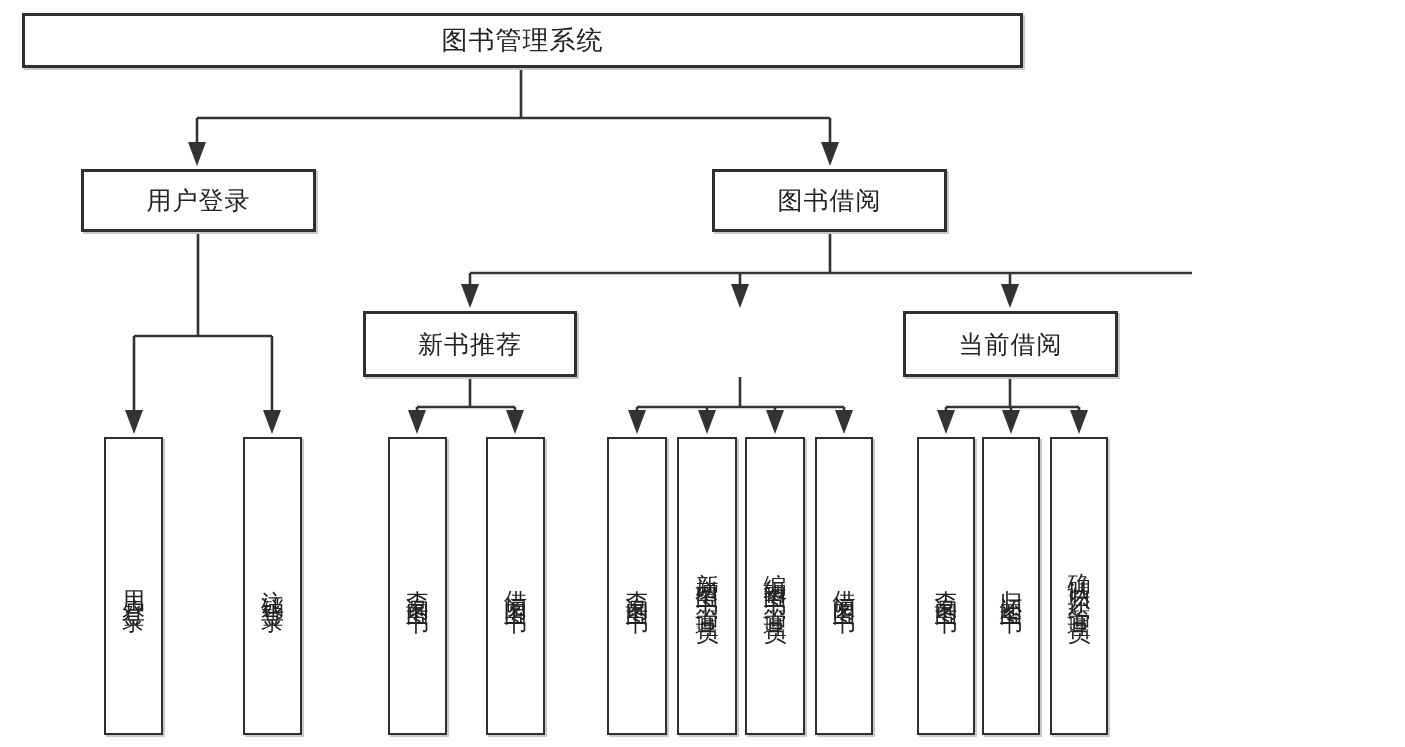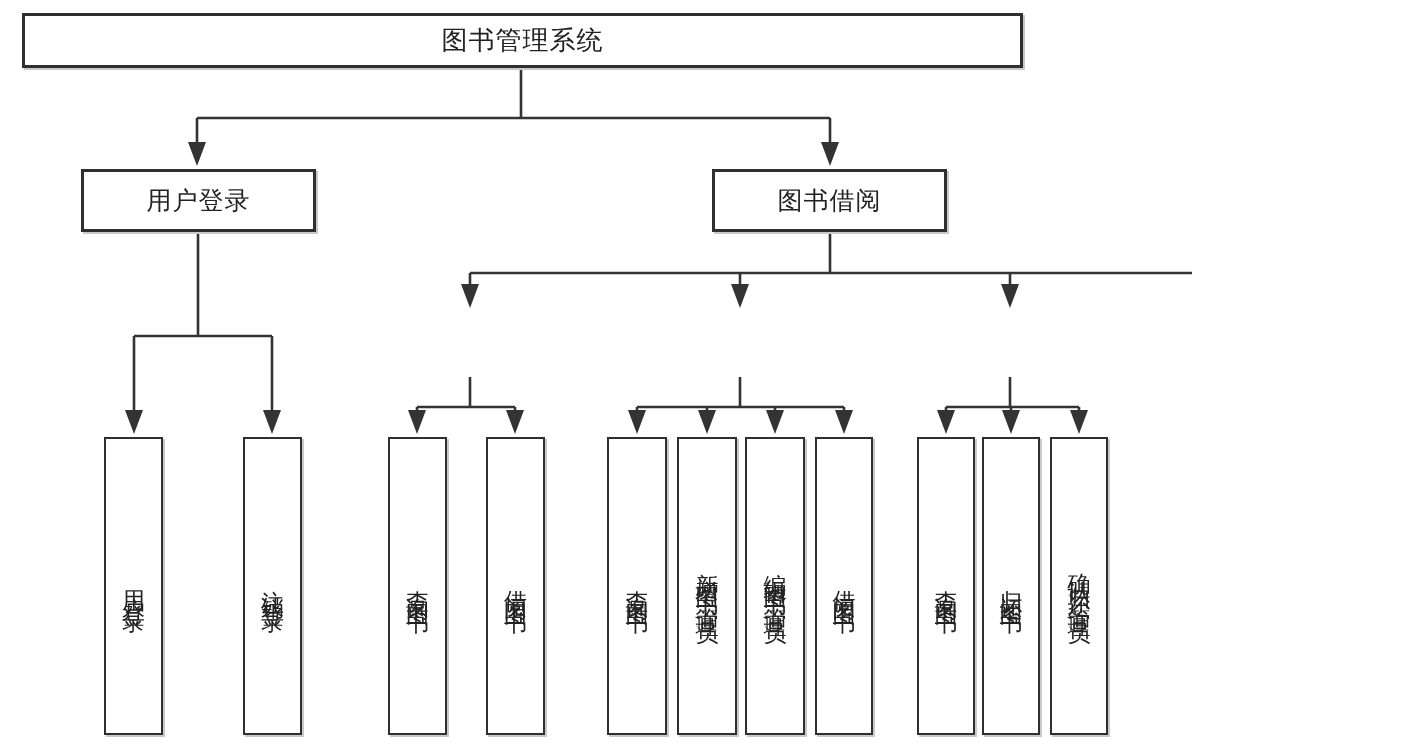--- a/index.html
+++ b/index.html
@@ -106,20 +106,26 @@
     <span>图书管理系统</span>
   </div>
 
   <div class="node h-node" style="left:81px;top:169px;width:235px;height:63px">
     <span>用户登录</span>
   </div>
   <div class="node h-node" style="left:712px;top:169px;width:235px;height:63px">
     <span>图书借阅</span>
   </div>
 
+  <div class="node h-node" style="left:363px;top:311px;width:214px;height:66px">
+    <span>新书推荐</span>
+  </div>
+  <div class="node h-node" style="left:903px;top:311px;width:215px;height:66px">
+    <span>当前借阅</span>
+  </div>
 
   <div class="node v-node" style="left:104px;top:437px;width:59px;height:298px">
     <span class="vtext">用户登录</span>
   </div>
   <div class="node v-node" style="left:243px;top:437px;width:59px;height:298px">
     <span class="vtext">注销登录</span>
   </div>
 
   <div class="node v-node" style="left:388px;top:437px;width:59px;height:298px">
     <span class="vtext">查询图书</span>

